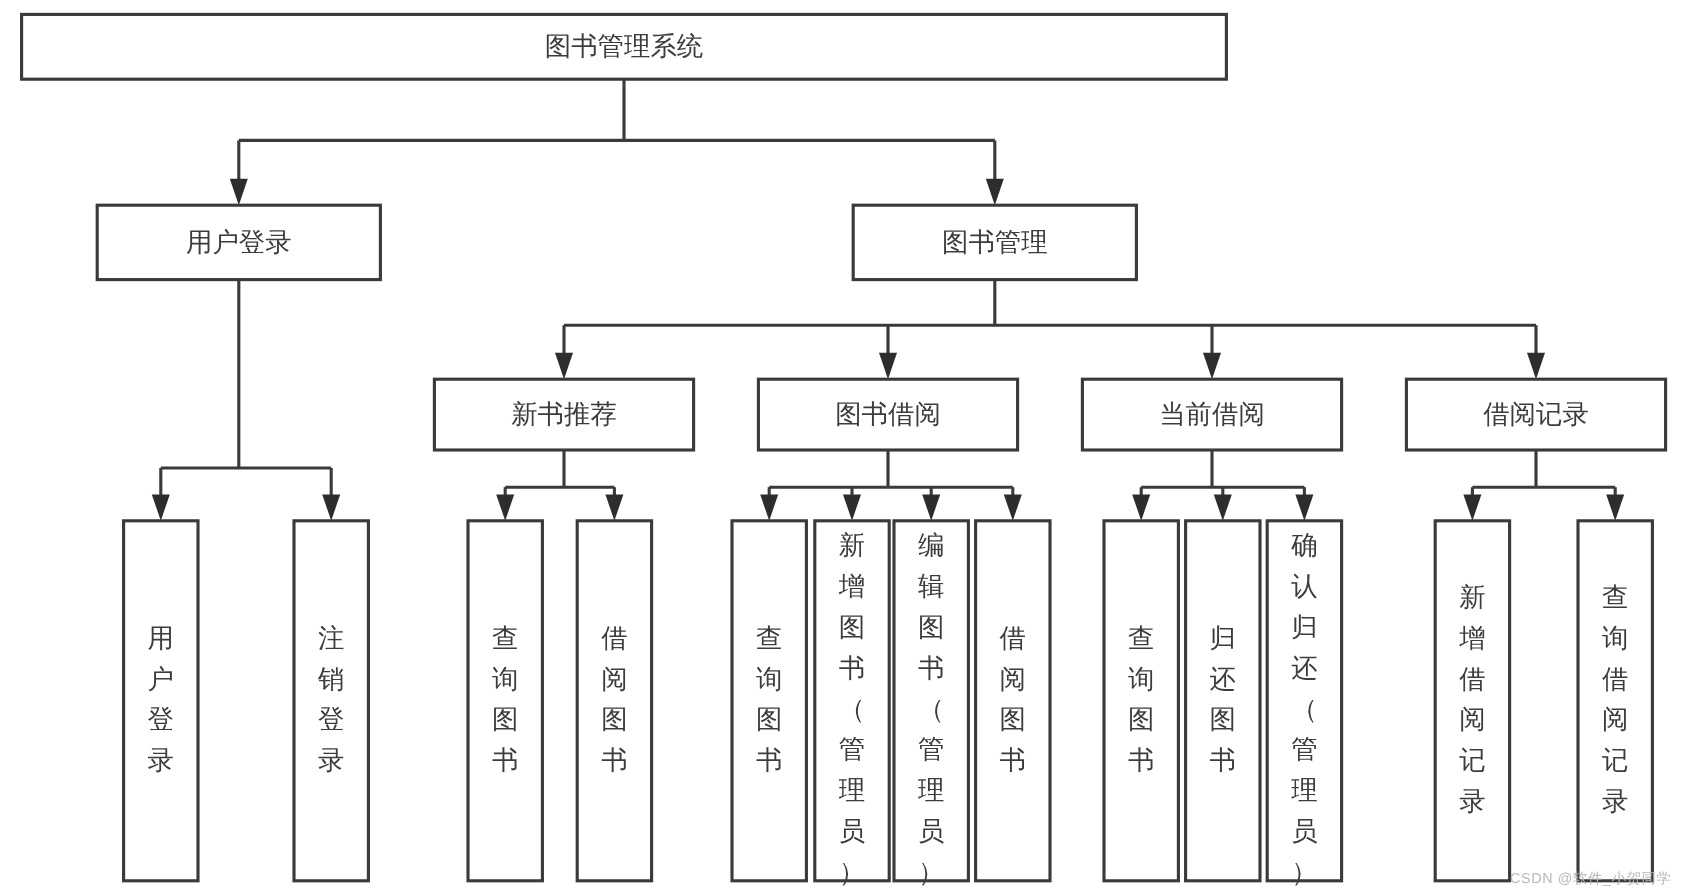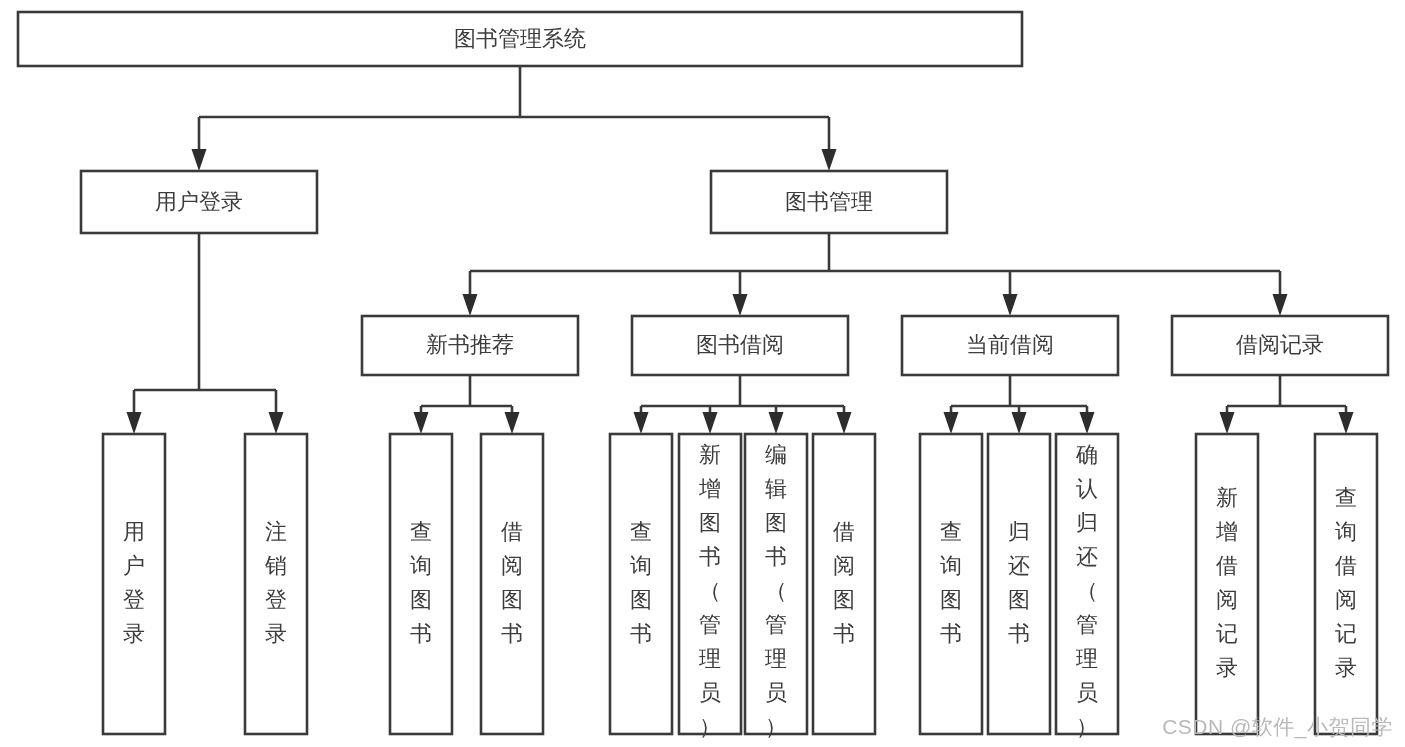--- a/index.html
+++ b/index.html
@@ -56,21 +56,21 @@
     fill: #3c3c3c;
     text-anchor: middle;
     dominant-baseline: middle;
     white-space: pre;
   }
   .watermark-text {
     position: absolute;
     right: 12px;
     bottom: 6px;
     font-family: "Liberation Sans", "DejaVu Sans", sans-serif;
-    font-size: 21px;
+    font-size: 12px;
     color: #b9b9b9;
     letter-spacing: 0.5px;
     user-select: none;
     pointer-events: none;
     white-space: nowrap;
   }
 </style>
 </head>
 <body>
 

